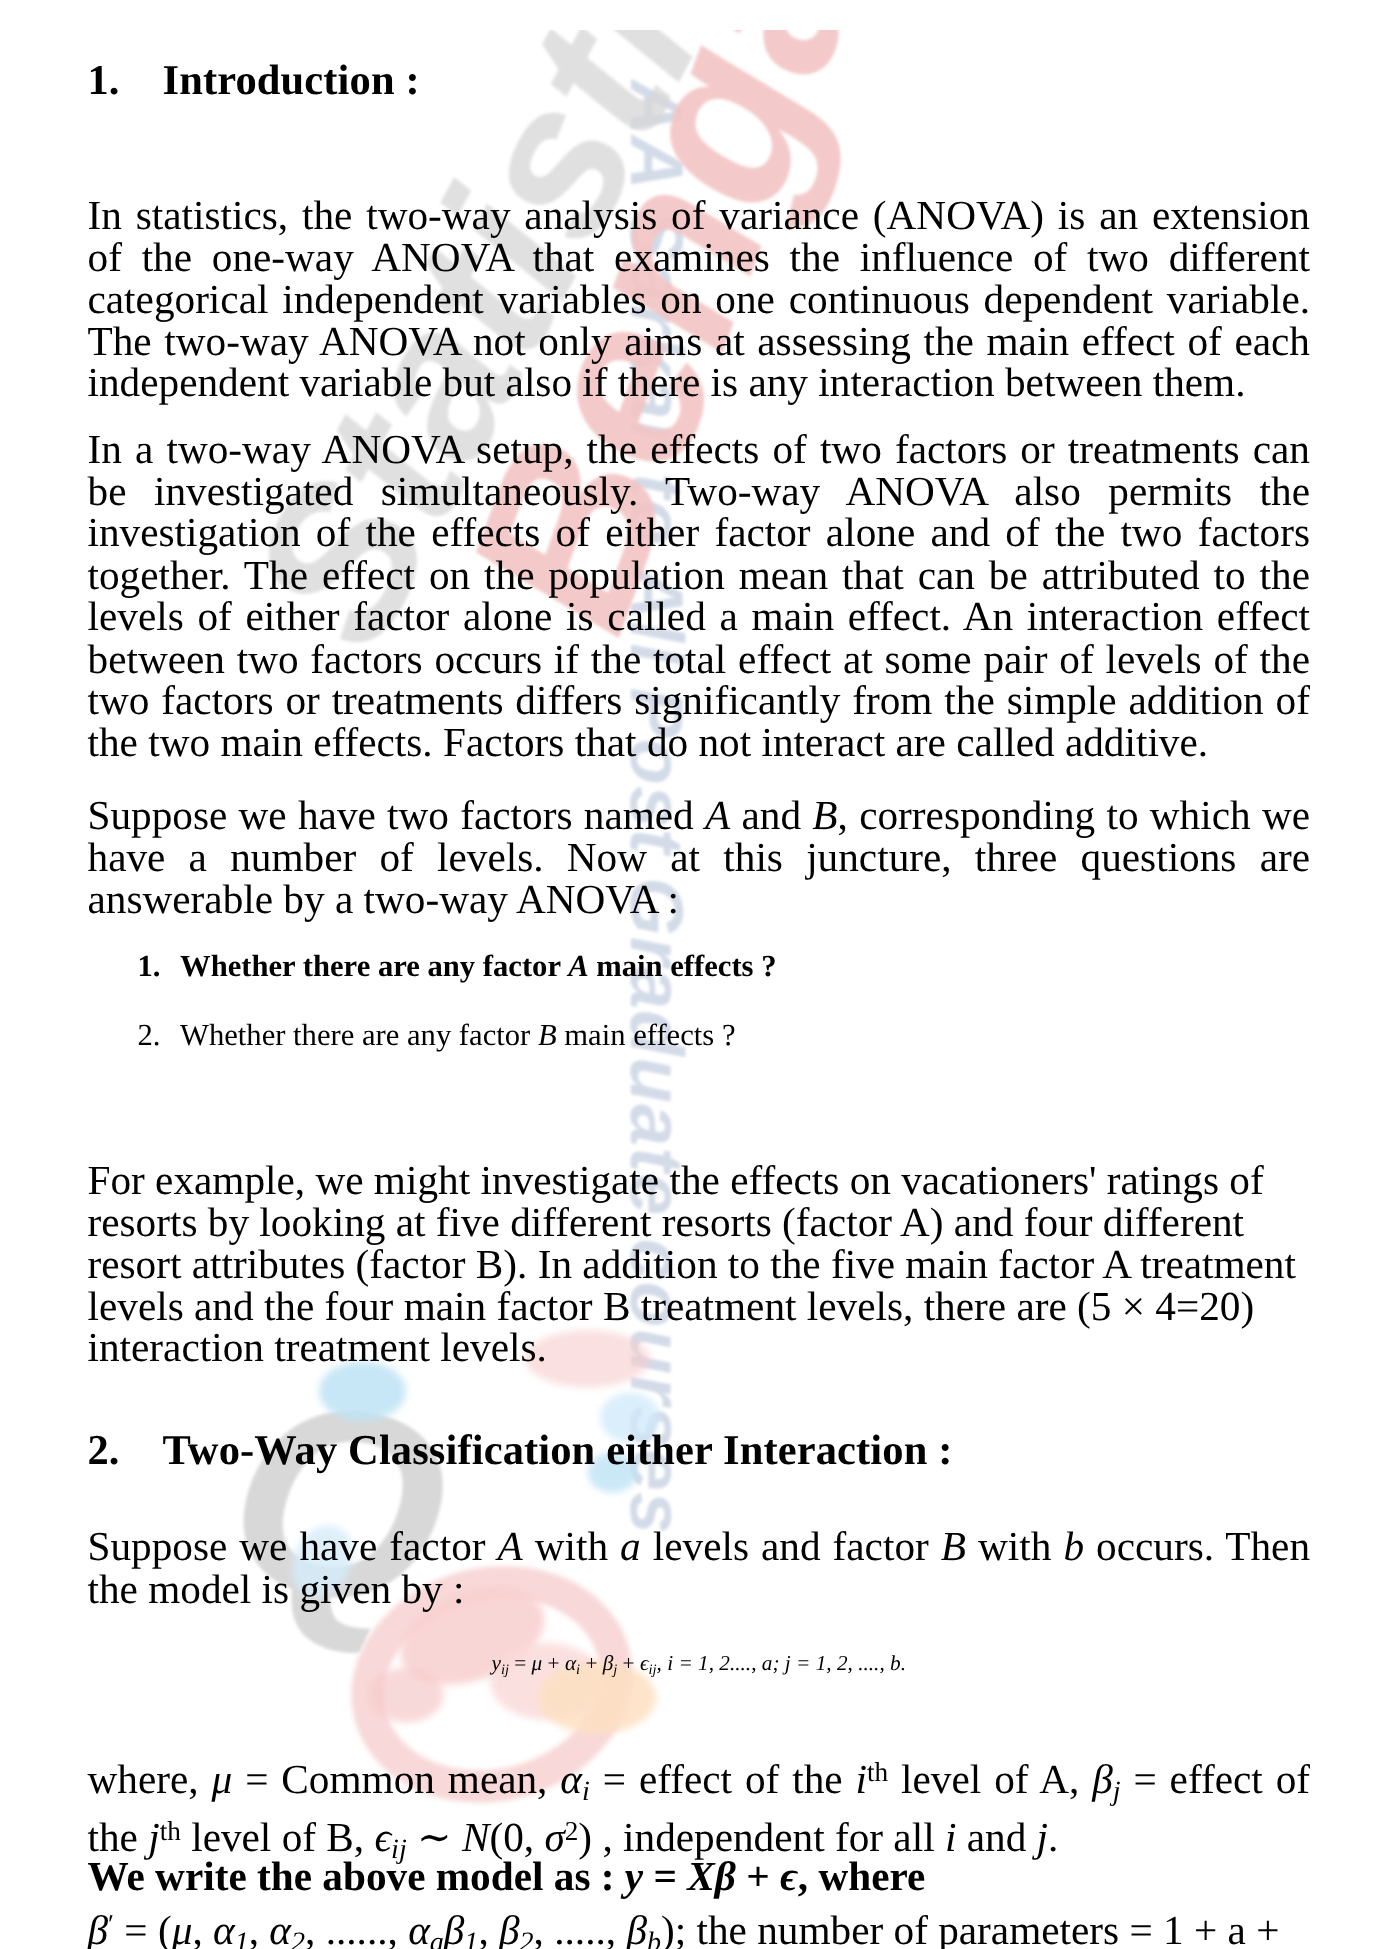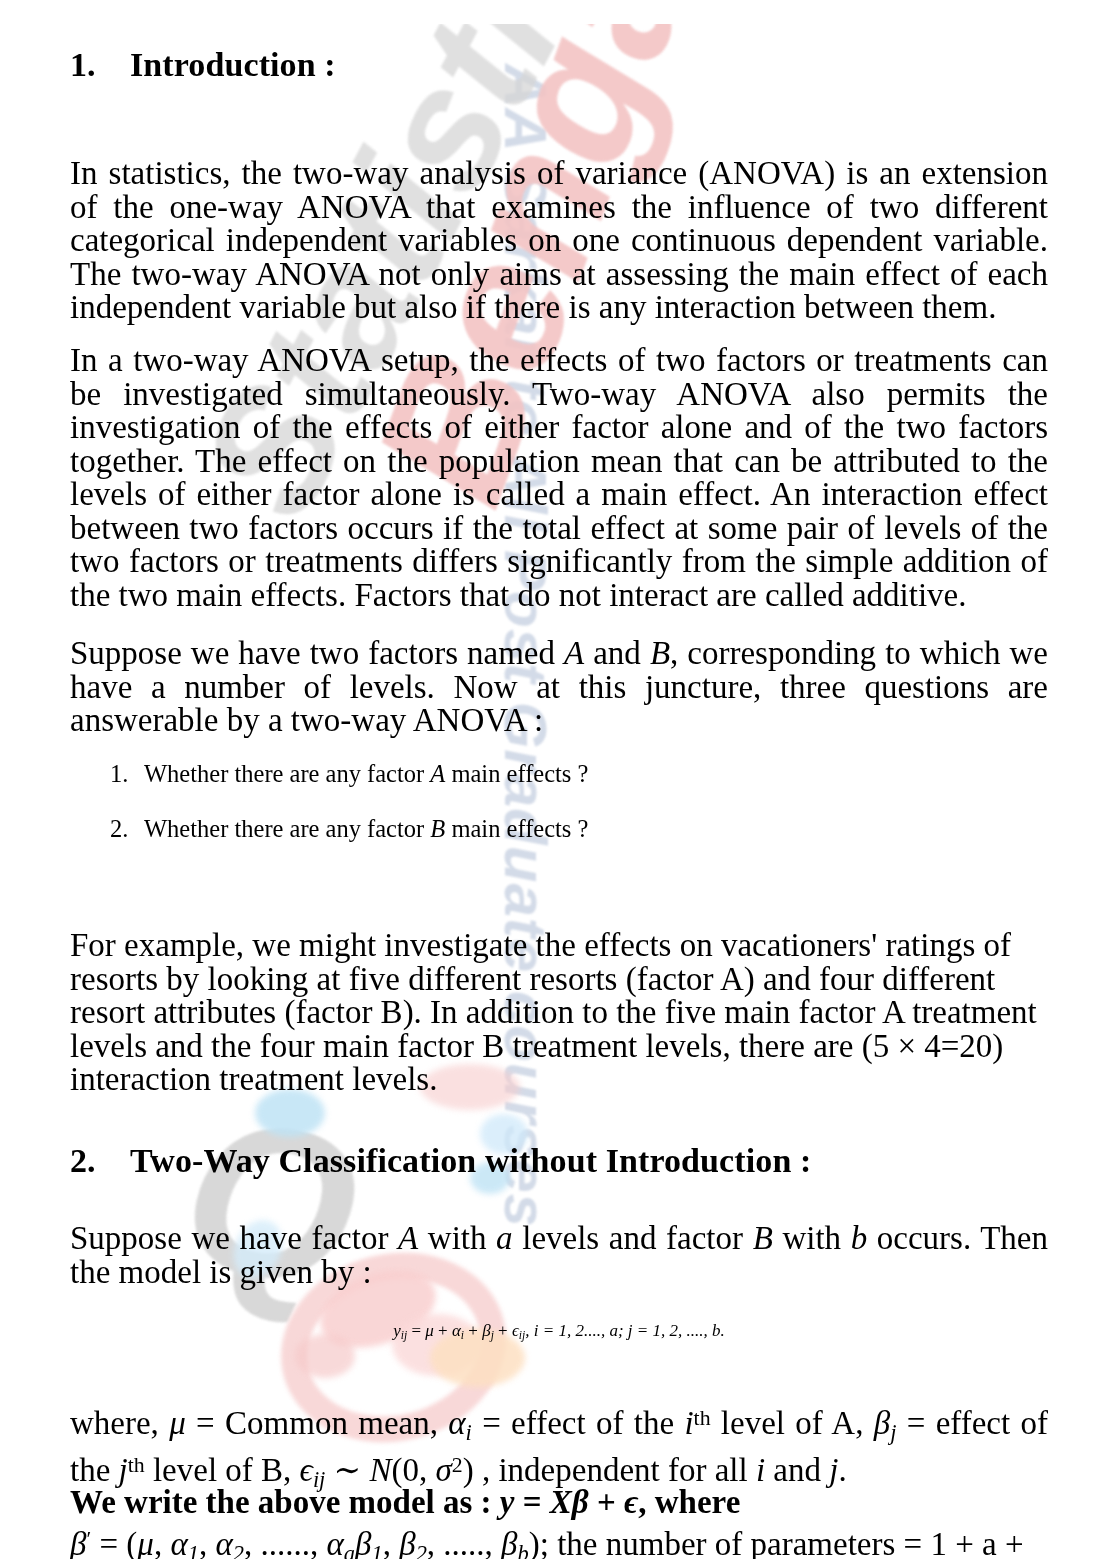--- a/index.html
+++ b/index.html
@@ -187,36 +187,36 @@
     <div class="doc-body" style="top:320px;">
       <p class="para">In a two-way ANOVA setup, the effects of two factors or treatments can be investigated simultaneously. Two-way ANOVA also permits the investigation of the effects of either factor alone and of the two factors together. The effect on the population mean that can be attributed to the levels of either factor alone is called a main effect. An interaction effect between two factors occurs if the total effect at some pair of levels of the two factors or treatments differs significantly from the simple addition of the two main effects. Factors that do not interact are called additive.</p>
     </div>
 
     <div class="doc-body" style="top:613px;">
       <p class="para"><span>Suppose we have two factors named </span><span class="mathvar">A</span><span> and </span><span class="mathvar">B</span><span>, corresponding to which we have a number of levels. Now at this juncture, three questions are answerable by a two-way ANOVA :</span></p>
     </div>
 
     <div class="doc-body" style="top:733px;">
       <ol class="qlist">
-        <li style="margin-bottom:21px;">
+        <li style="margin-bottom:21px;font-weight:bold;">
           <span class="li-num">1.</span><span>Whether there are any factor </span><span class="mathvar">A</span><span> main effects ?</span>
         </li>
         <li style="margin-bottom:21px;">
           <span class="li-num">2.</span><span>Whether there are any factor </span><span class="mathvar">B</span><span> main effects ?</span>
         </li>
       </ol>
     </div>
 
     <div class="doc-body" style="top:905px;">
       <p class="para nojustify">For example, we might investigate the effects on vacationers' ratings of resorts by looking at five different resorts (factor A) and four different resort attributes (factor B). In addition to the five main factor A treatment levels and the four main factor B treatment levels, there are (5 × 4=20) interaction treatment levels.</p>
     </div>
 
     <div class="doc-body" style="top:1118px;">
       <h2 class="section-heading">
-        <span class="sec-num">2.</span><span>Two-Way Classification without Introduction :</span>
+        <span class="sec-num">2.</span><span>Two-Way Classification either Interaction :</span>
       </h2>
     </div>
 
     <div class="doc-body" style="top:1198px;">
       <p class="para"><span>Suppose we have factor </span><span class="mathvar">A</span><span> with </span><span class="mathvar">a</span><span> levels and factor </span><span class="mathvar">B</span><span> with </span><span class="mathvar">b</span><span> occurs. Then the model is given by :</span></p>
     </div>
 
     <div class="doc-body" style="top:1297px;">
       <p class="formula"><span class="mathvar">y</span><sub><span>i</span><span>j</span></sub> <span>=</span> <span class="mathvar">μ</span> <span>+</span> <span class="mathvar">α</span><sub>i</sub> <span>+</span> <span class="mathvar">β</span><sub>j</sub> <span>+</span> <span class="mathvar">ϵ</span><sub><span>i</span><span>j</span></sub><span class="mathvar">, i = 1, 2...., a; j = 1, 2, ...., b.</span></p>
     </div>

